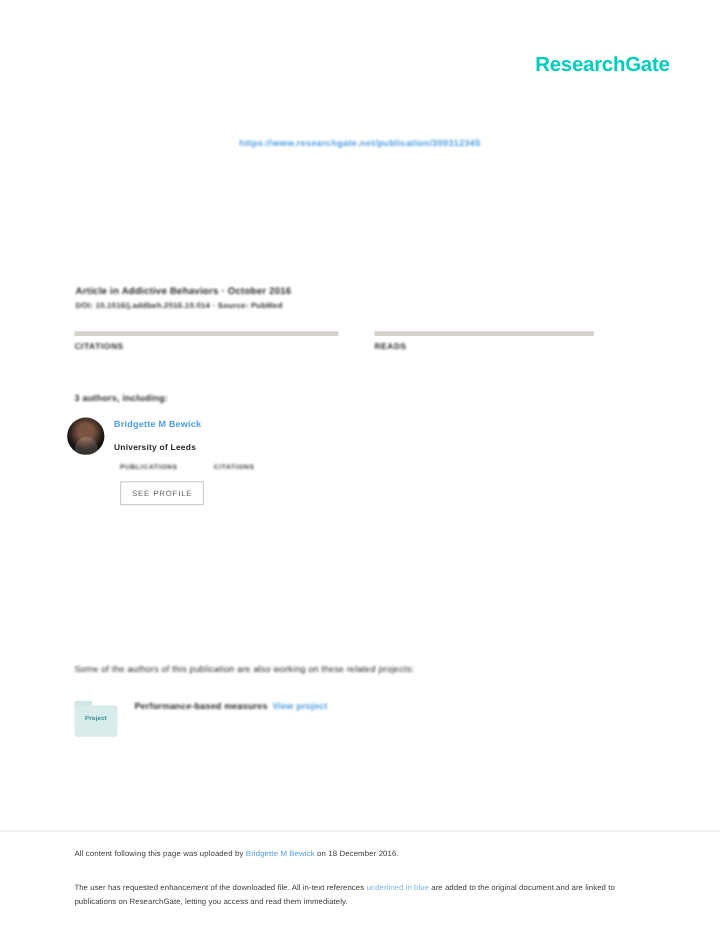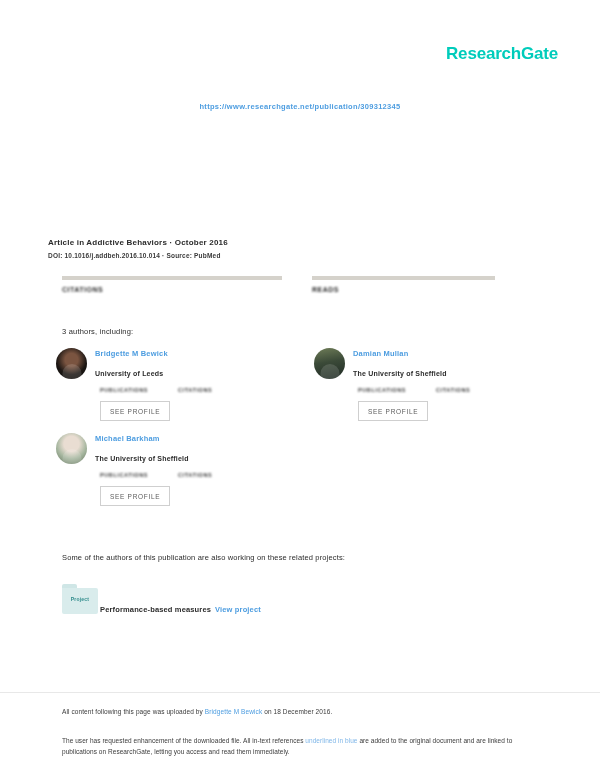--- a/index.html
+++ b/index.html
@@ -32,38 +32,38 @@
     font-size: 17px;
     font-weight: bold;
     color: #00ccbb;
     letter-spacing: -0.2px;
     filter: blur(0.35px);
   }
 
   
   .url-row {
     position: absolute;
-    top: 95px;
+    top: 109px;
     left: 0;
     width: 600px;
     text-align: center;
   }
   .url-link {
     font-size: 7.5px;
     color: #4d9de0;
     font-weight: bold;
     letter-spacing: 0.3px;
     filter: blur(0.7px);
     text-decoration: none;
   }
 
   
   .meta {
     position: absolute;
-    left: 48px;
+    left: 63px;
     top: 238px;
     width: 470px;
   }
   .meta-line1 {
     font-size: 8px;
     font-weight: bold;
     color: #2b2b2b;
     filter: blur(0.75px);
     letter-spacing: 0.2px;
     margin-bottom: 5px;
@@ -100,21 +100,21 @@
     filter: blur(0.8px);
     letter-spacing: 0.5px;
   }
 
   
   .authors-head {
     position: absolute;
     left: 62px;
     top: 327px;
     font-size: 7.5px;
-    font-weight: normal;
+    font-weight: bold;
     color: #2b2b2b;
     filter: blur(0.7px);
     letter-spacing: 0.2px;
   }
 
   .authors-grid {
     position: absolute;
     left: 56px;
     top: 348px;
     width: 480px;
@@ -202,22 +202,22 @@
     font-size: 7.5px;
     font-weight: normal;
     color: #2b2b2b;
     filter: blur(0.7px);
     letter-spacing: 0.15px;
   }
   .project-item {
     position: absolute;
     left: 62px;
     display: flex;
-    align-items: flex-end;
-    gap: 2px;
+    align-items: flex-start;
+    gap: 14px;
   }
   .project-1 { top: 584px; }
   .project-2 { top: 632px; }
   .proj-icon {
     width: 36px;
     height: 30px;
     position: relative;
     flex: 0 0 36px;
   }
   .proj-icon .tab {
@@ -332,57 +332,23 @@
             <span class="author-affil">University of Leeds</span>
           </div>
         </div>
         <div class="author-stats">
           <span class="astat-label">PUBLICATIONS</span>
           <span class="astat-label">CITATIONS</span>
         </div>
         <button class="see-profile">SEE PROFILE</button>
       </div>
 
-      <div class="author-card">
-        <div class="author-top">
-          <div class="avatar avatar-b"></div>
-          <div class="author-info">
-            <a class="author-name" href="#">Damian Mullan</a>
-            <span class="author-affil">The University of Sheffield</span>
-          </div>
-        </div>
-        <div class="author-stats">
-          <span class="astat-label">PUBLICATIONS</span>
-          <span class="astat-label">CITATIONS</span>
-        </div>
-        <button class="see-profile">SEE PROFILE</button>
-      </div>
-
-    </div>
-
-    <div class="author-row">
-
-      <div class="author-card">
-        <div class="author-top">
-          <div class="avatar avatar-c"></div>
-          <div class="author-info">
-            <a class="author-name" href="#">Michael Barkham</a>
-            <span class="author-affil">The University of Sheffield</span>
-          </div>
-        </div>
-        <div class="author-stats">
-          <span class="astat-label">PUBLICATIONS</span>
-          <span class="astat-label">CITATIONS</span>
-        </div>
-        <button class="see-profile">SEE PROFILE</button>
-      </div>
-
-      <div class="author-card"></div>
-
-    </div>
+
+    </div>
+
 
   </div>
 
   <div class="projects-head">Some of the authors of this publication are also working on these related projects:</div>
 
   <div class="project-item project-1">
     <div class="proj-icon">
       <div class="tab"></div>
       <div class="body"></div>
       <div class="label">Project</div>

